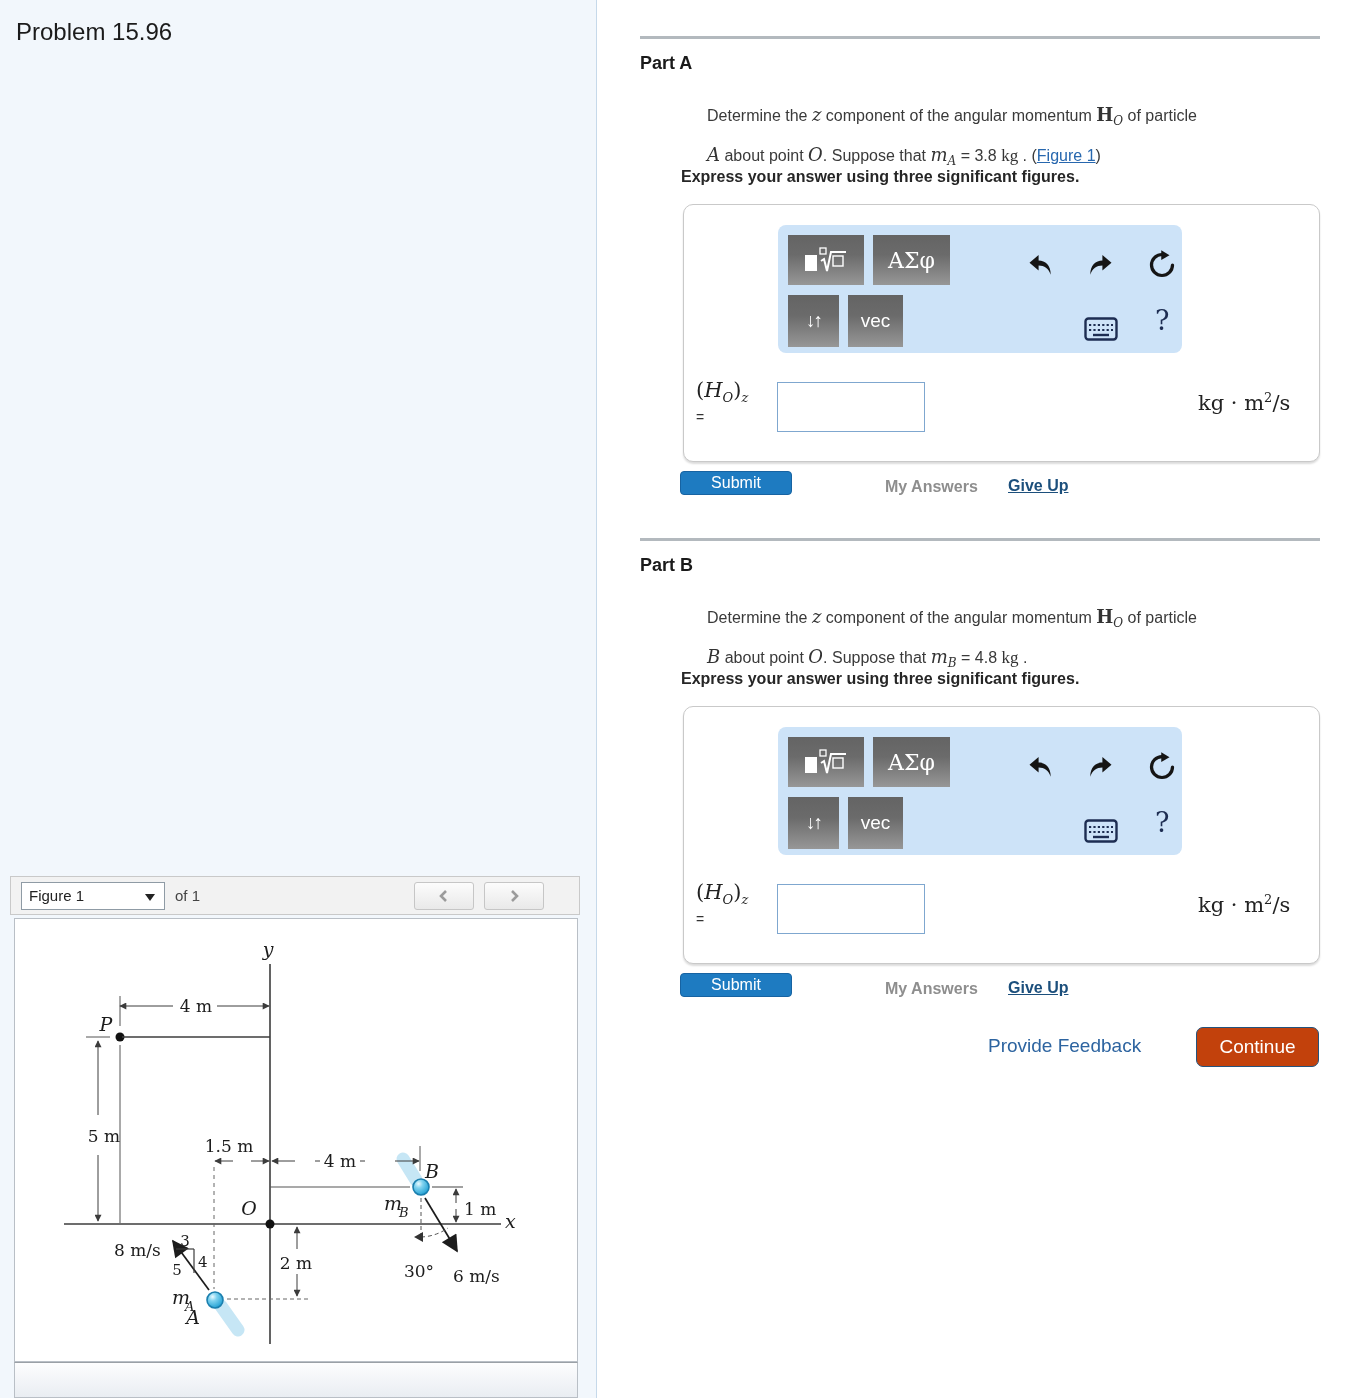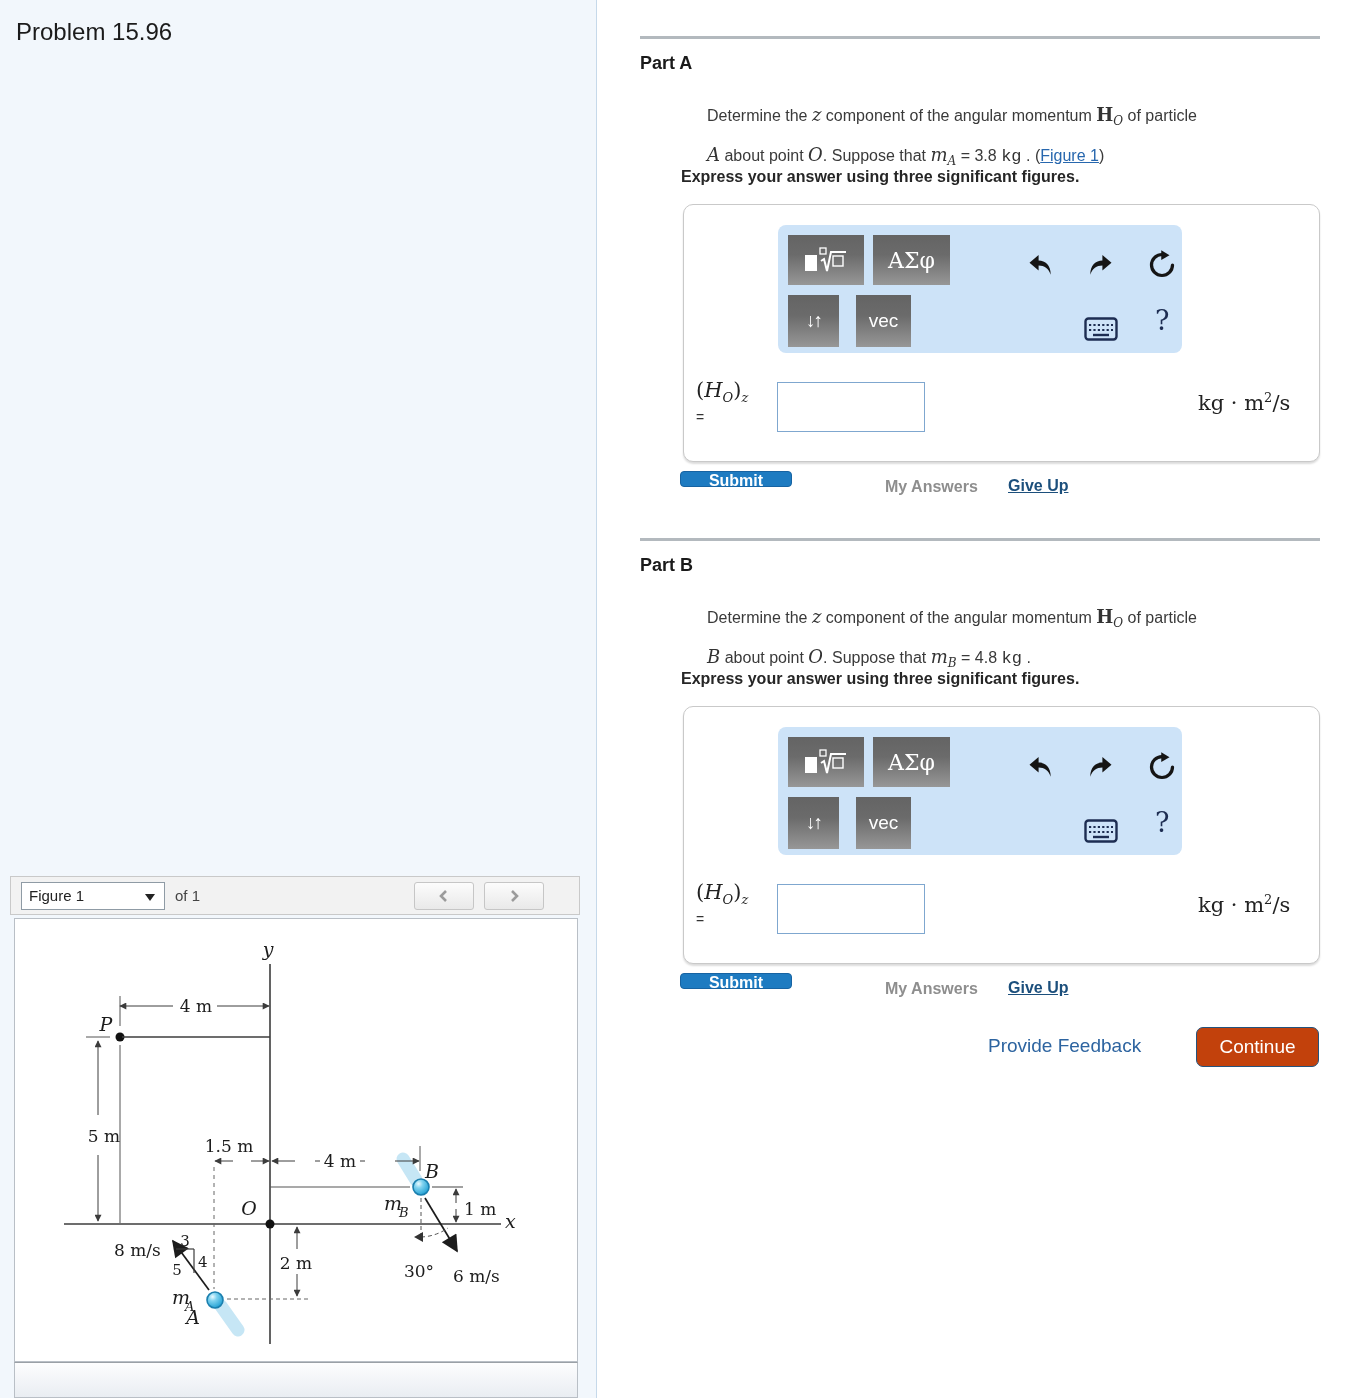--- a/index.html
+++ b/index.html
@@ -26,53 +26,53 @@
     background:#fff; border:1px solid #b9bfc6; }
   .figstrip { position:absolute; left:14px; top:1362px; width:564px; height:36px;
     background:linear-gradient(#fdfdfe,#e9edf2); border:1px solid #b9bfc6; border-top:1px solid #9aa0a6; }
 
   
   .divider { position:absolute; left:640px; width:680px; height:3px; background:#b3b9be; }
   .part-title { position:absolute; left:640px; font-size:18px; font-weight:bold; color:#1a1a1a; }
   .prompt { position:absolute; left:707px; width:645px; font-size:16px; color:#3a3a3a; line-height:33px; }
   .mi { font-family:"DejaVu Serif", serif; font-style:italic; font-size:18px; color:#333; }
   .mbf { font-family:"DejaVu Serif", serif; font-weight:bold; font-size:18px; color:#333; }
-  .mrm { font-family:Liberation Mono, monospace; font-size:17px; color:#333; }
+  .mrm { font-family:Liberation Serif, serif; font-size:17px; color:#333; }
   sub.msub { font-family:"DejaVu Serif", serif; font-style:italic; font-size:12px; color:#333; }
   .figlink { color:#2767ae; text-decoration:underline; cursor:pointer; }
   .express { position:absolute; left:681px; font-size:16px; font-weight:bold; color:#262626; }
 
   .ansbox { position:absolute; left:683px; width:637px; height:258px; background:#fff;
     border:1px solid #c9c9c9; border-radius:10px; box-shadow:0 2px 2px rgba(0,0,0,0.14); }
   .eqtoolbar { position:absolute; left:94px; top:20px; width:404px; height:128px;
     background:#cde3f8; border-radius:8px; }
   .graybtn { position:absolute; border:none; border-radius:0; color:#fff; cursor:pointer;
     background:linear-gradient(180deg,#646464 0%,#6b6b6b 40%,#979797 100%);
     display:flex; align-items:center; justify-content:center; }
   .btn-template { left:10px; top:10px; width:76px; height:50px; }
   .btn-greek { left:95px; top:10px; width:77px; height:50px;
     font-family:"DejaVu Serif", serif; font-size:22px; }
   .btn-updown { left:10px; top:70px; width:51px; height:52px; font-size:19px; letter-spacing:-2px; }
-  .btn-vec { left:70px; top:70px; width:55px; height:52px; font-size:19px;margin-left:8px; }
+  .btn-vec { left:70px; top:70px; width:55px; height:52px; font-size:19px; }
   .tb-icon { position:absolute; background:none; border:none; cursor:pointer; padding:0; line-height:0; }
   .ic-undo { left:248px; top:28px; } .ic-redo { left:309px; top:28px; } .ic-reset { left:369px; top:25px; }
   .ic-kbd { left:306px; top:92px; }
   .ic-help { left:377px; top:82px; font-family:"DejaVu Serif", serif; font-size:27px; color:#1d2d52; line-height:1; }
 
   .hoz { position:absolute; font-family:"DejaVu Serif", serif; font-size:21px; color:#222; }
   .hoz sub { font-size:13px; font-style:italic; }
   .hoz .hi { font-style:italic; }
   .hoz-eq { margin-top:4px; font-family:"Liberation Sans", sans-serif; font-size:14px; color:#333; }
   .ans-input { position:absolute; width:148px; height:50px; border:1px solid #7fa7cf; background:#fff;
     font-size:18px; padding:0 8px; }
   .units { position:absolute; font-family:"DejaVu Serif", serif; font-size:21px; color:#222; }
   .units sup { font-size:13px; }
 
-  .submit { position:absolute; left:680px; width:112px; height:16px; background:#1e7bc1;
-    border:1px solid #1763a2; border-radius:4px; color:#fff; font-weight:bold; font-size:16px; cursor:pointer; }
+  .submit { position:absolute; left:680px; width:112px; height:24px; background:#1e7bc1;
+    border:1px solid #1763a2; border-radius:4px; color:#fff; font-weight:normal; font-size:16px; cursor:pointer; }
   .myans { position:absolute; left:885px; font-size:16px; font-weight:bold; color:#8e8e8e; }
   .giveup { position:absolute; left:1008px; font-size:16px; font-weight:bold; color:#1c4f7c;
     text-decoration:underline; cursor:pointer; }
 
   .feedback { position:absolute; left:988px; top:1035px; font-size:19px; color:#2d64a0;
     cursor:pointer; }
   .continue { position:absolute; left:1196px; top:1027px; width:123px; height:40px; background:#c2410c;
     border:1px solid #24537d; border-radius:7px; color:#fff; font-size:19px; cursor:pointer; }
 
   

